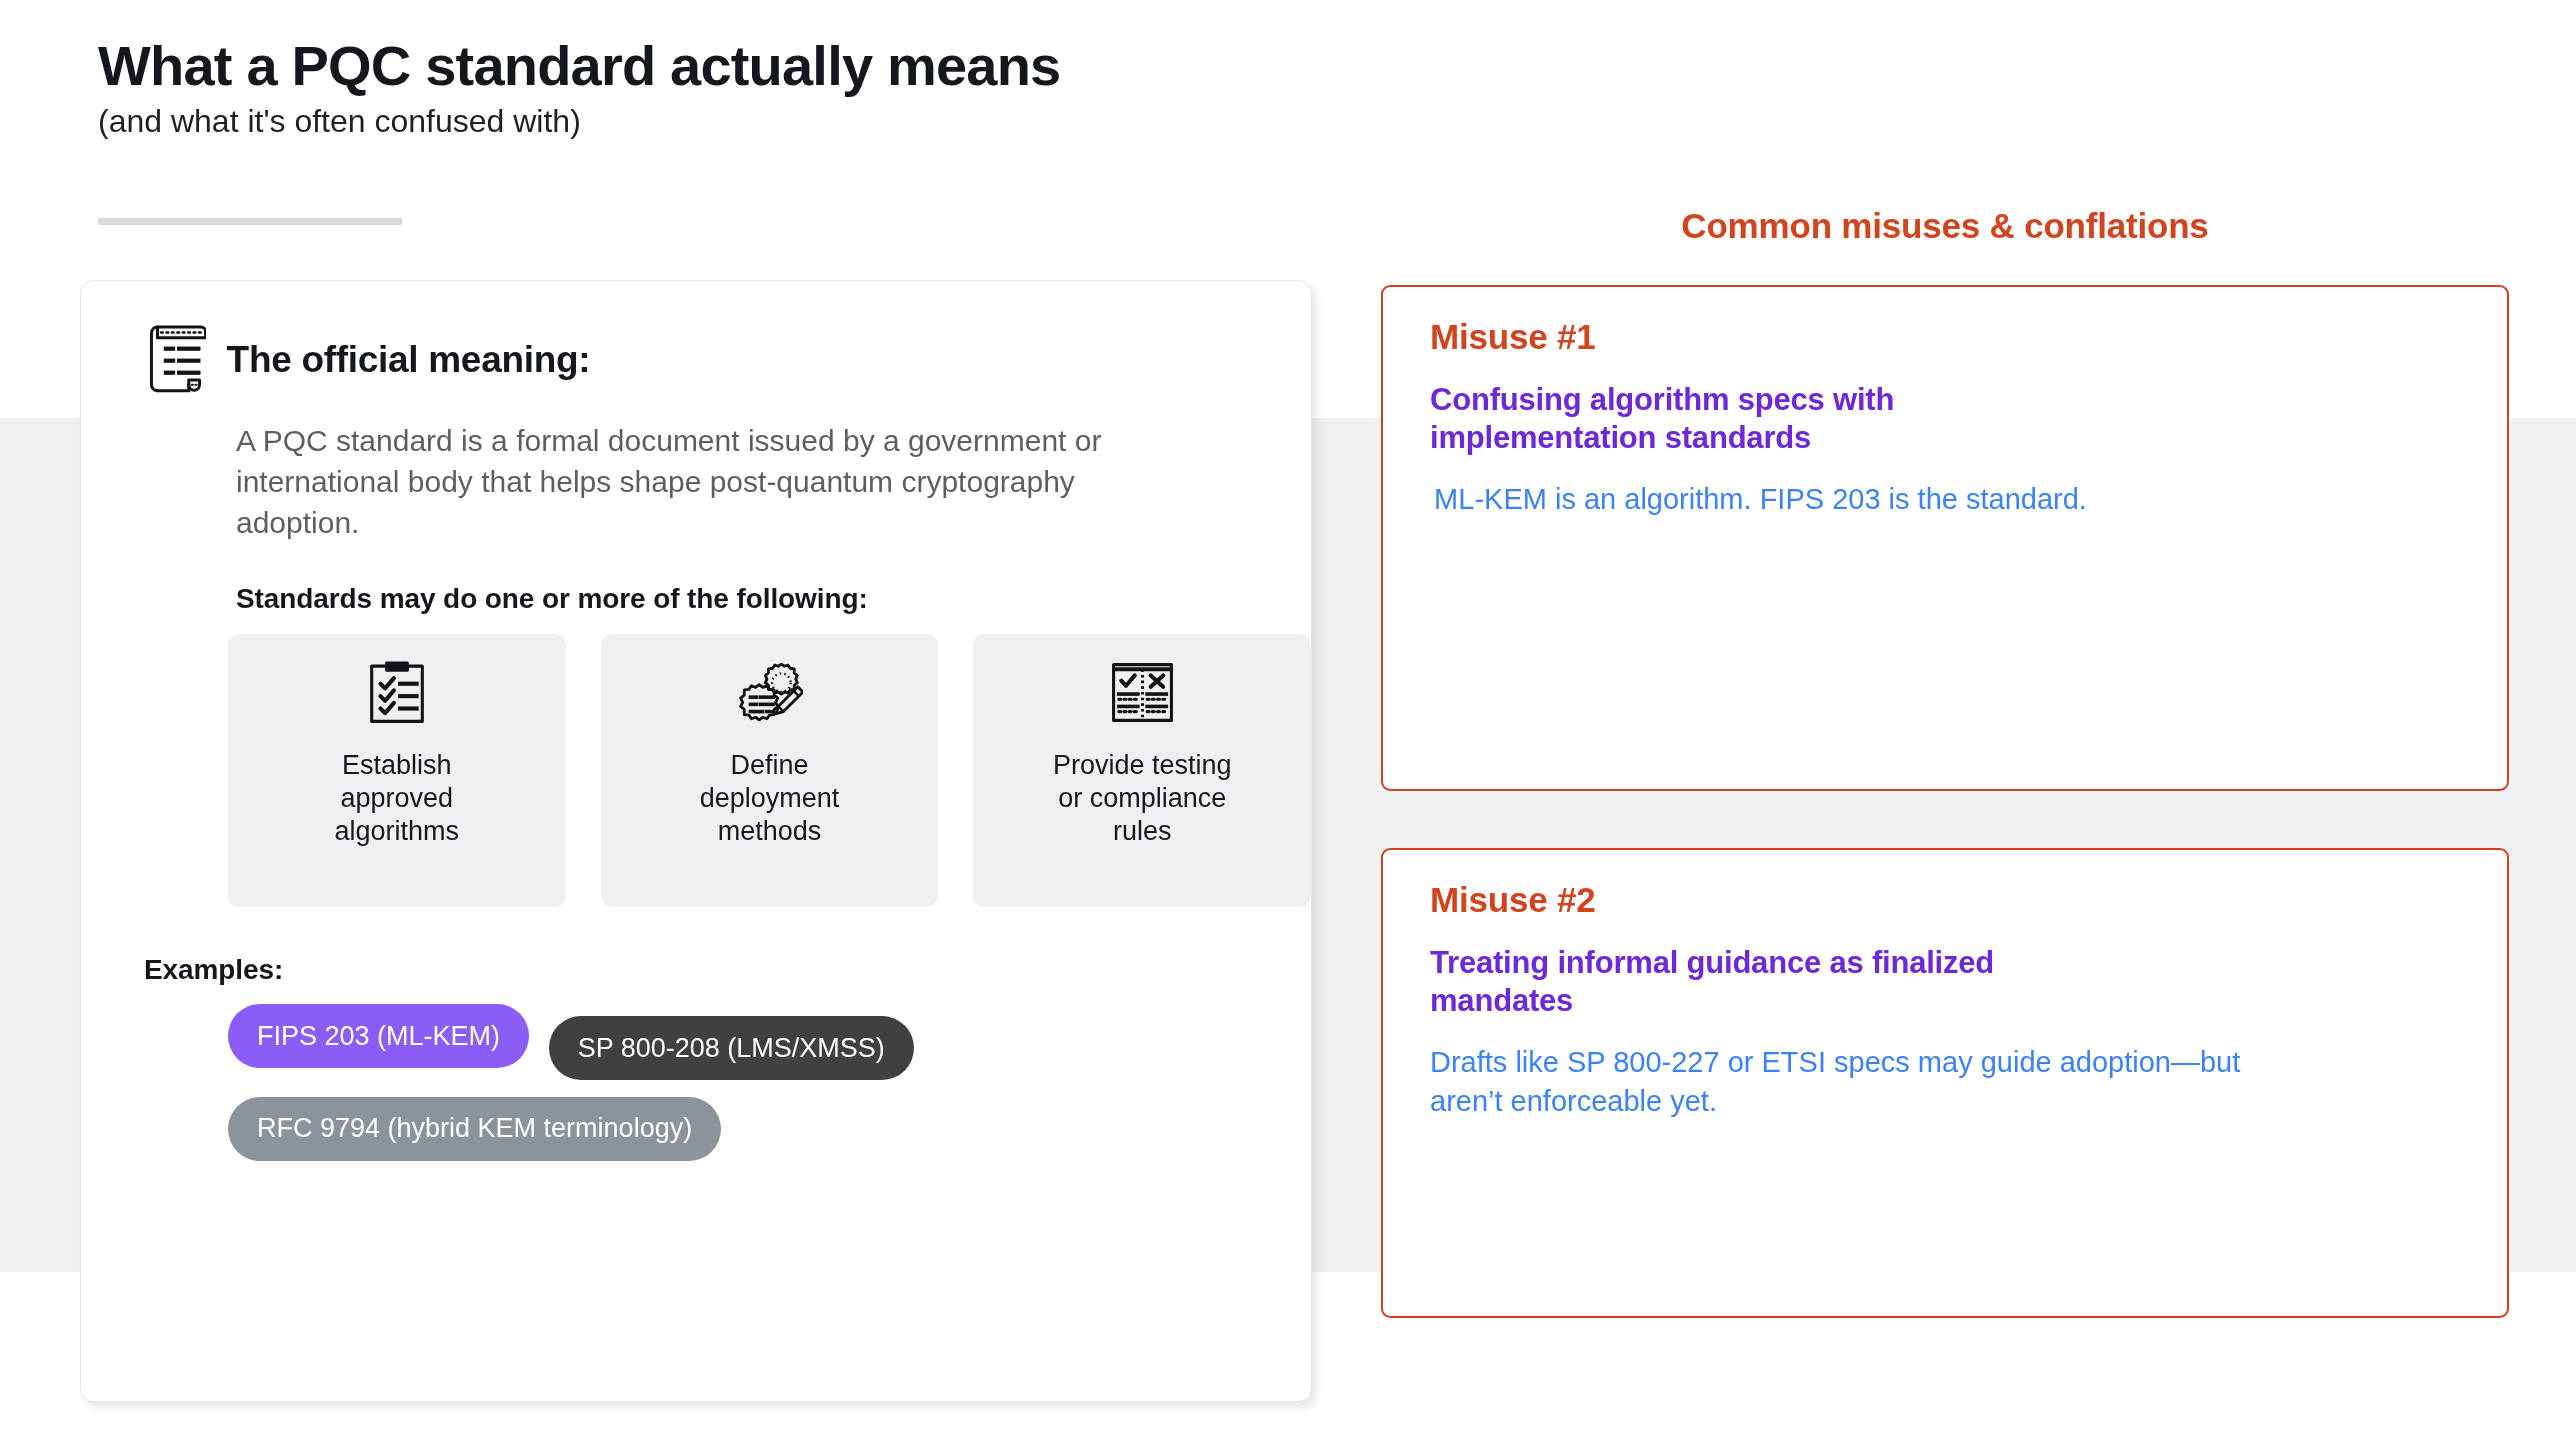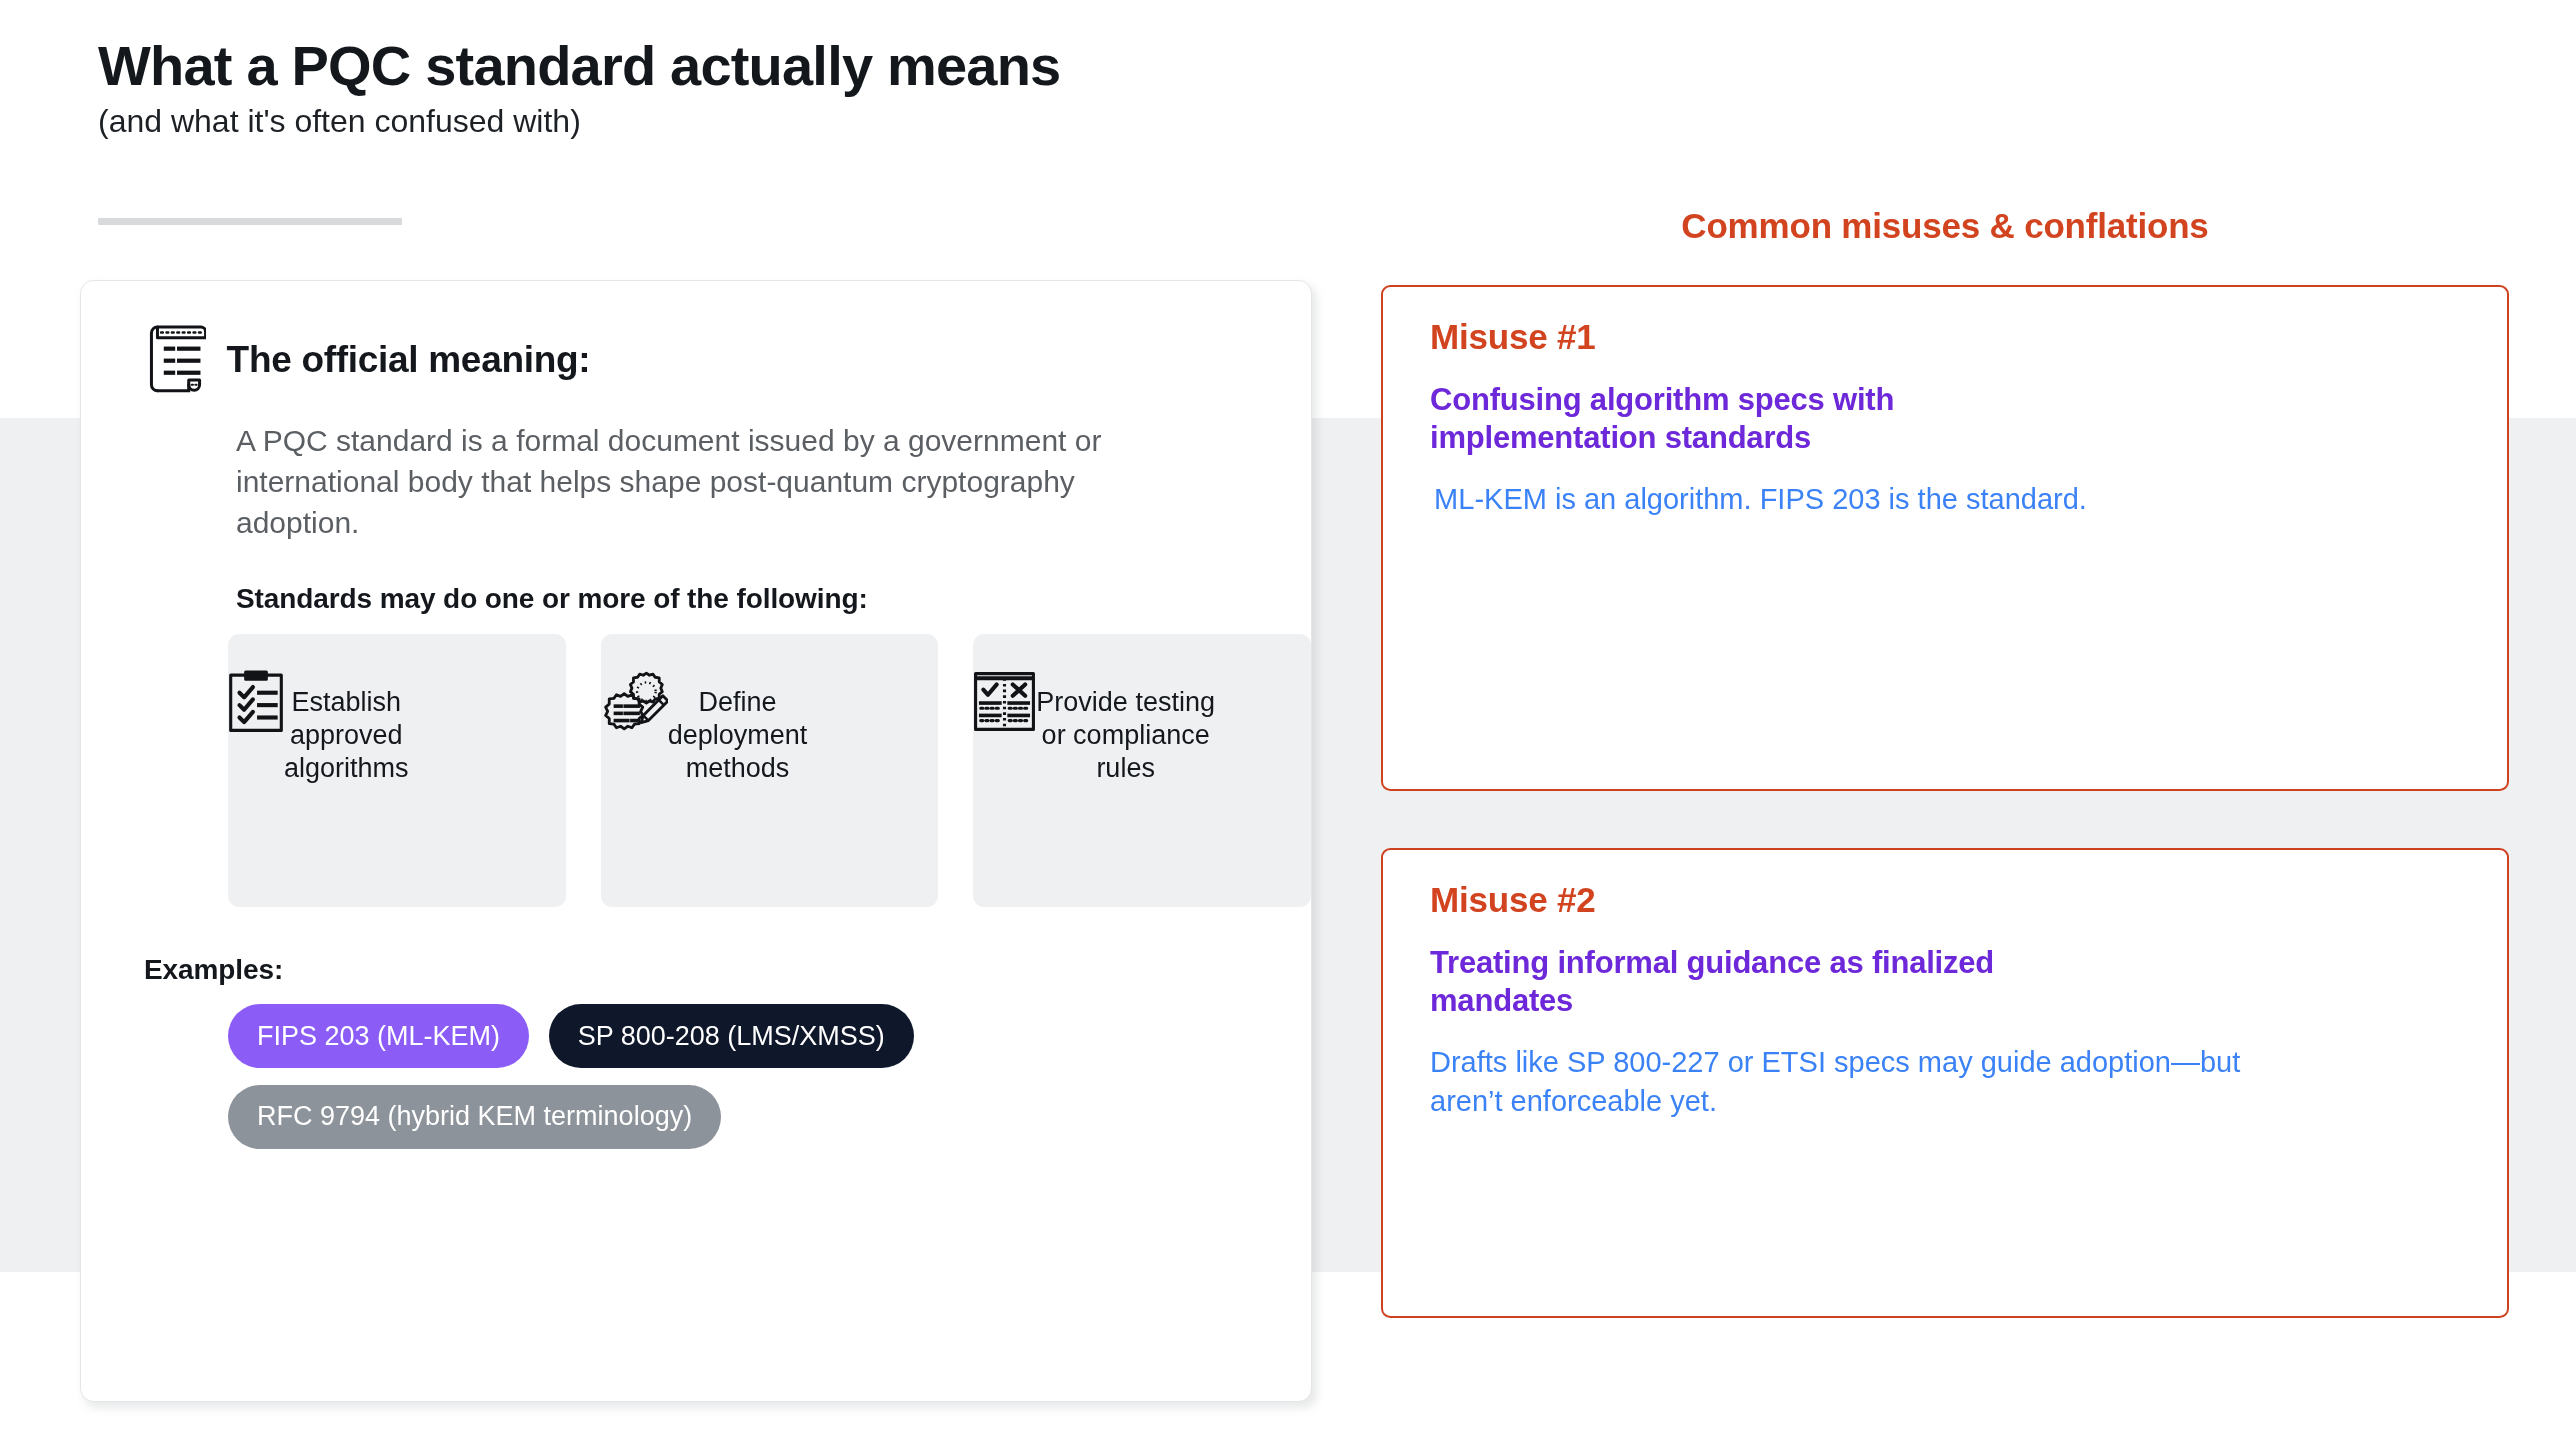--- a/index.html
+++ b/index.html
@@ -117,23 +117,23 @@
     gap: 35px;
     margin: 18.5px 0 0 0;
     padding-left: 147px;
   }
   .tile {
     width: 342px;
     height: 273px;
     background: #eff0f1;
     border-radius: 11.3px;
     display: flex;
-    flex-direction: row;
-    align-items: flex-start;
-    padding-top: 32px;
+    flex-direction: column;
+    align-items: center;
+    padding-top: 23px;
   }
   .tile-icon { height: 72px; display: flex; align-items: center; justify-content: center; }
   .tile-label {
     margin-top: 20.6px;
     font-size: 27px;
     font-weight: 400;
     color: #14181d;
     text-align: center;
     line-height: 1.22;
     white-space: pre-line;
@@ -321,21 +321,21 @@
 rules</div>
       </div>
 
     </div>
 
     <div class="examples-label">Examples:</div>
 
     <div class="pill-rows">
       <div class="pill-row">
         <span class="pill" style="background-color: #8b5cf6;">FIPS 203 (ML-KEM)</span>
-        <span class="pill" style="background-color: #0f172a;">SP 800-208 (LMS/XMSS)</span>
+        <span class="pill" style="background-color: #404040; margin-top: 12px;">SP 800-208 (LMS/XMSS)</span>
       </div>
       <div class="pill-row">
         <span class="pill" style="background-color: rgb(141, 147, 155);">RFC 9794 (hybrid KEM terminology)</span>
       </div>
     </div>
 
   </div>
 
   <div class="right-head">Common misuses &amp; conflations</div>
 

